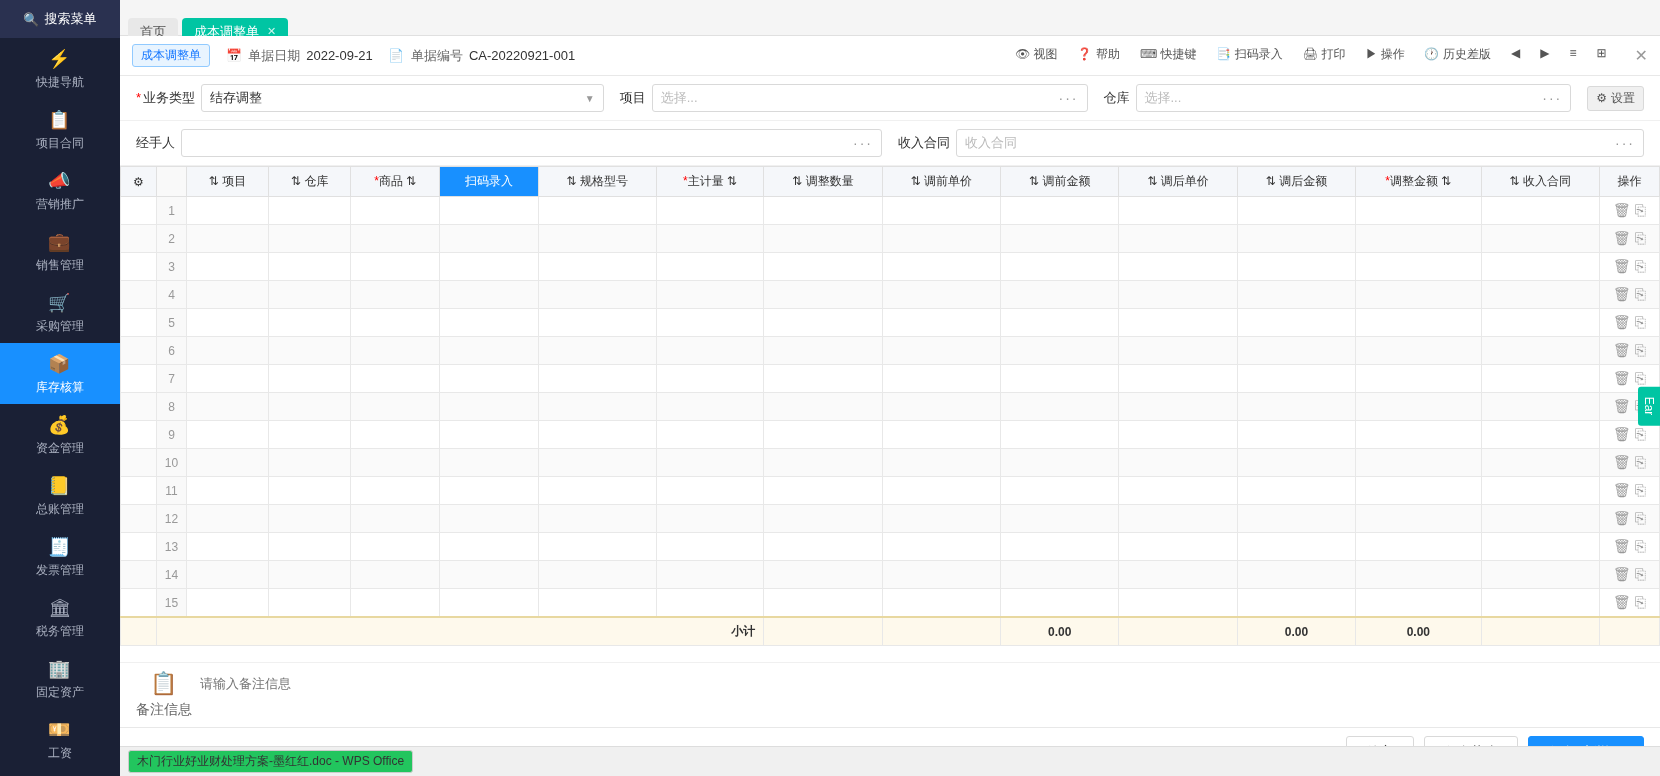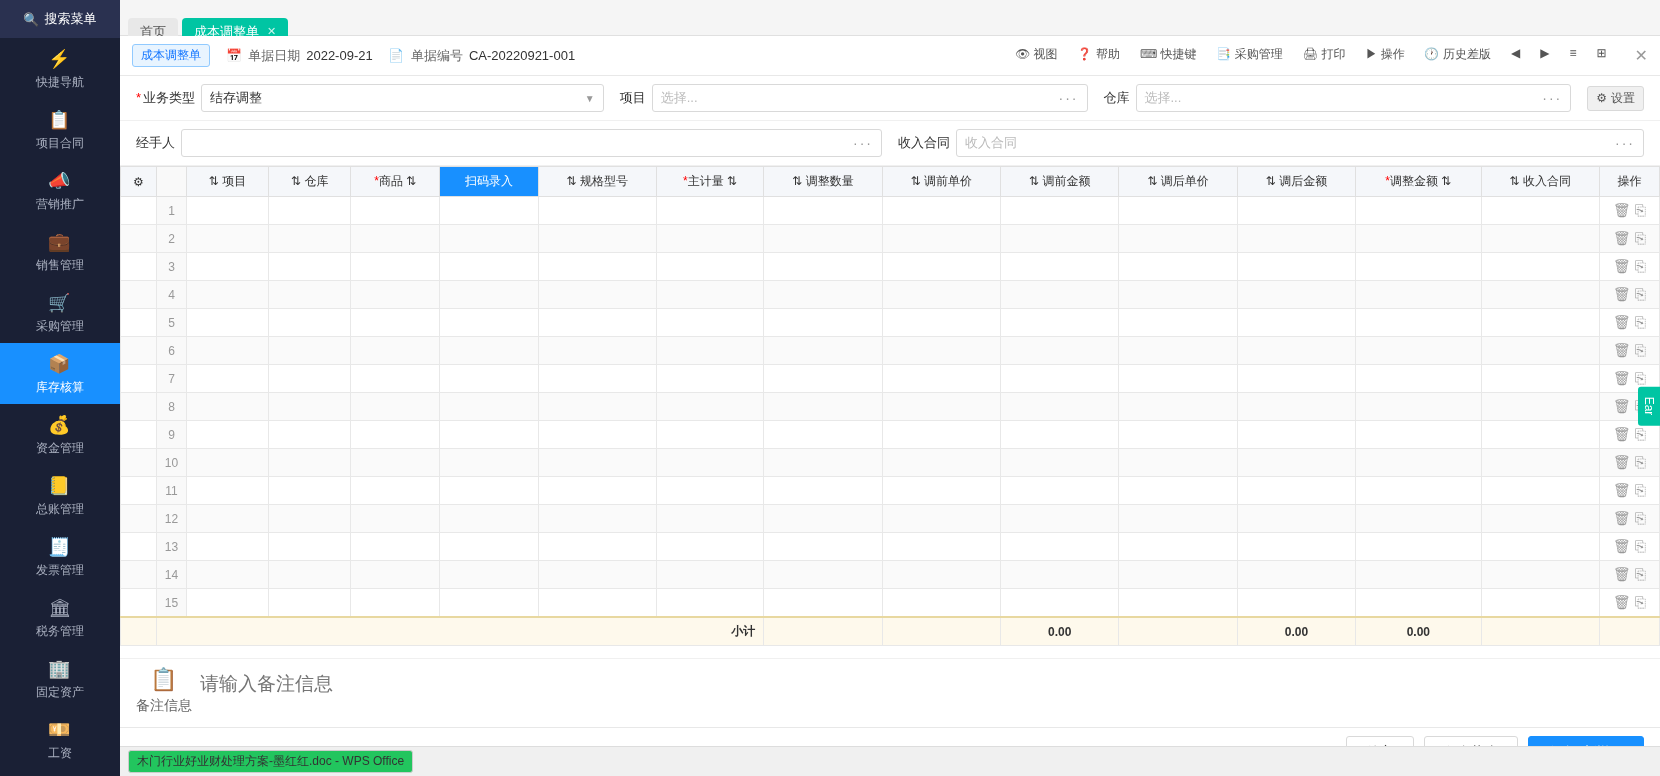--- a/index.html
+++ b/index.html
@@ -312,21 +312,21 @@
       color: #555;
     }
     .notes-label {
       font-size: 14px;
       color: #666;
     }
     .notes-input {
       flex: 1;
       border: none;
       outline: none;
-      font-size: 19px;
+      font-size: 13px;
       color: #0f766e;
       padding: 4px 0;
       resize: none;
       background: transparent;
     }
 
     
     .doc-footer {
       display: flex;
       justify-content: flex-end;
@@ -492,21 +492,21 @@
       </div>
       <div class="doc-meta">
         <span class="doc-meta-label">📄</span>
         <span class="doc-meta-label">单据编号</span>
         <span class="doc-meta-value">CA-20220921-001</span>
       </div>
       <div class="doc-header-actions">
         <span>👁 视图</span>
         <span>❓ 帮助</span>
         <span>⌨ 快捷键</span>
-        <span>📑 采购管理</span>
+        <span>📑 扫码录入</span>
         <span>🖨 打印</span>
         <span>▶ 操作</span>
         <span>🕐 历史差版</span>
         <span>◀</span>
         <span>▶</span>
         <span>≡</span>
         <span>⊞</span>
         <span class="close-btn">✕</span>
       </div>
     </div>

